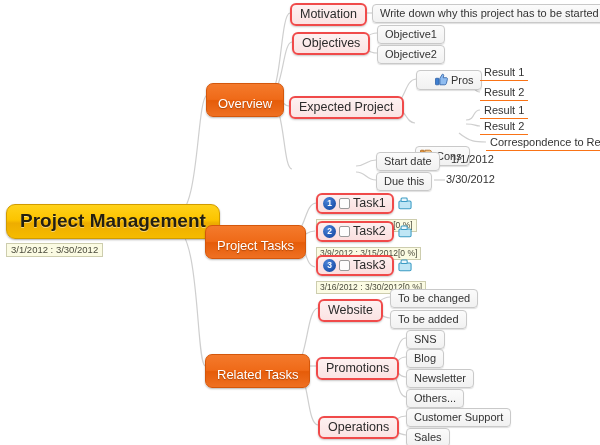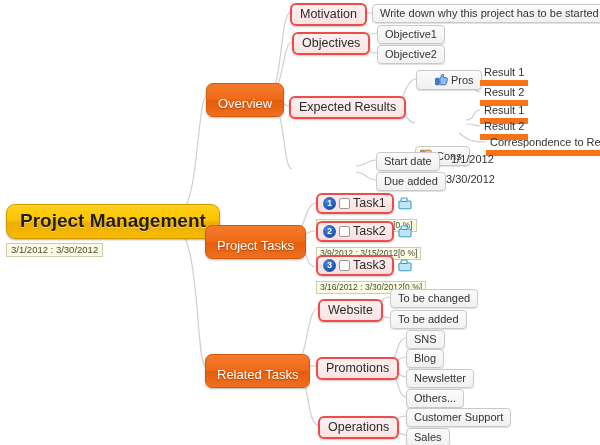--- a/index.html
+++ b/index.html
@@ -75,21 +75,21 @@
     font-size: 11px;
     padding: 2px 7px 3px 7px;
     box-shadow: 0 1px 1px rgba(0,0,0,.13);
   }
 
   
   .uline {
     color: #333333;
     font-size: 11px;
     padding: 1px 4px 2px 4px;
-    border-bottom: 6px solid #f97316;
+    border-bottom: 1px solid #f97316;
   }
 
   
   .task {
     display: flex;
     align-items: center;
     gap: 3px;
     background: linear-gradient(to bottom, #fdf0f0 0%, #fbdede 100%);
     border: 2px solid #f04a4a;
     border-radius: 6px;
@@ -194,21 +194,21 @@
 
   <div class="node branch" style="left:206px; top:83px;">Overview</div>
 
   <div class="node sub" style="left:290px; top:3px;">Motivation</div>
   <div class="node leaf" style="left:372px; top:4px;">Write down why this project has to be started</div>
 
   <div class="node sub" style="left:292px; top:32px;">Objectives</div>
   <div class="node leaf" style="left:377px; top:25px;">Objective1</div>
   <div class="node leaf" style="left:377px; top:45px;">Objective2</div>
 
-  <div class="node sub" style="left:289px; top:96px;">Expected Results</div>
+  <div class="node sub" style="left:289px; top:96px;">Expected Project</div>
 
   <div class="node leaf" style="left:416px; top:70px; display:flex; align-items:center; gap:3px; padding-left:18px;">
     <svg width="13" height="13" viewBox="0 0 16 16">
       <rect x="0.5" y="6.5" width="4.5" height="8" rx="1" fill="#3f7fd0" stroke="#2b5fa5" stroke-width="1"></rect>
       <path d="M6 14.5 L6 6.5 L9 1.5 C10.4 1.3 11 2.3 10.6 3.6 L10 5.8 L14 5.8 C15.2 5.8 15.6 6.8 15.2 8 L14 12.8 C13.7 13.9 13 14.5 12 14.5 Z" fill="#8fbcf0" stroke="#2b5fa5" stroke-width="1" stroke-linejoin="round"></path>
     </svg>
     <span>Pros</span>
   </div>
   <div class="node uline" style="left:480px; top:65px;">Result 1</div>
   <div class="node uline" style="left:480px; top:85px;">Result 2</div>
@@ -219,21 +219,21 @@
       <path d="M6 1.5 L6 9.5 L9 14.5 C10.4 14.7 11 13.7 10.6 12.4 L10 10.2 L14 10.2 C15.2 10.2 15.6 9.2 15.2 8 L14 3.2 C13.7 2.1 13 1.5 12 1.5 Z" fill="#f3c68a" stroke="#a9641a" stroke-width="1" stroke-linejoin="round"></path>
     </svg>
     <span>Cons</span>
   </div>
   <div class="node uline" style="left:480px; top:103px;">Result 1</div>
   <div class="node uline" style="left:480px; top:119px;">Result 2</div>
   <div class="node uline" style="left:486px; top:135px;">Correspondence to Results</div>
 
   <div class="node leaf" style="left:376px; top:152px;">Start date</div>
   <div class="node uline" style="left:447px; top:152px; border-bottom:none;">1/1/2012</div>
-  <div class="node leaf" style="left:376px; top:172px;">Due added</div>
+  <div class="node leaf" style="left:376px; top:172px;">Due this</div>
   <div class="node uline" style="left:442px; top:172px; border-bottom:none;">3/30/2012</div>
 
   <div class="node branch" style="left:205px; top:225px;">Project Tasks</div>
 
   <div class="task-wrap" style="left:316px; top:193px;">
     <div class="task-ext">
       <div class="task">
         <span class="task-num">1</span>
         <span class="task-check"></span>
         <span>Task1</span>

